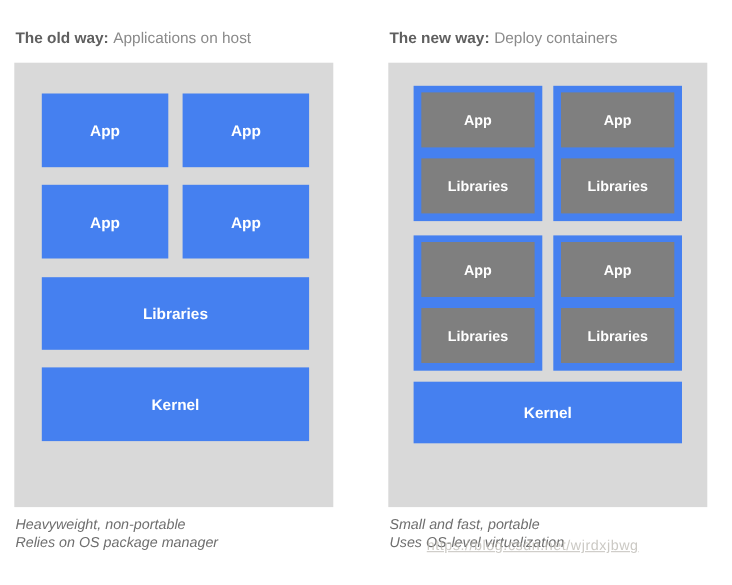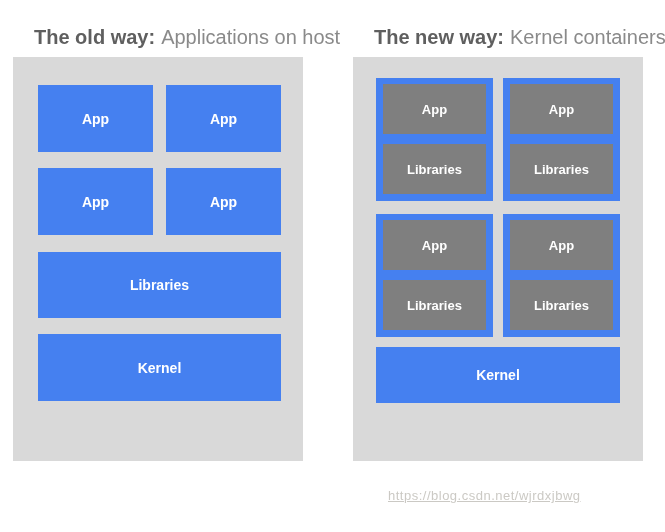--- a/index.html
+++ b/index.html
@@ -7,24 +7,23 @@
     position: relative;
     width: 665px;
     height: 532px;
     background: #ffffff;
     font-family: "Liberation Sans", "DejaVu Sans", sans-serif;
     overflow: hidden;
   }
   .title {
     position: absolute;
     top: 26px;
-    font-size: 20px;
+    font-size: 14px;
     color: #8a8a8a;
     white-space: nowrap;
-    margin-left: 20px;
   }
   .title .bold { color: #5f5f5f; font-weight: bold; }
   .title .rest { margin-left: 0.3em; }
   .title-left  { left: 14px; }
   .title-right { left: 354px; }
 
   .panel {
     position: absolute;
     top: 57px;
     width: 290px;
@@ -102,21 +101,21 @@
     text-decoration: underline;
   }
 </style>
 </head>
 <body>
 
 <div class="canvas">
 
   <div class="title title-left"><span class="bold">The old way:</span><span class="rest">Applications on host</span></div>
 
-  <div class="title title-right"><span class="bold">The new way:</span><span class="rest">Kernel containers</span></div>
+  <div class="title title-right"><span class="bold">The new way:</span><span class="rest">Deploy containers</span></div>
 
   <div class="panel panel-left">
     <div class="bluebox app-r1c1">App</div>
     <div class="bluebox app-r1c2">App</div>
     <div class="bluebox app-r2c1">App</div>
     <div class="bluebox app-r2c2">App</div>
     <div class="bluebox lib-wide">Libraries</div>
     <div class="bluebox krn-left">Kernel</div>
   </div>
 
@@ -133,16 +132,24 @@
       <div class="inner inner-app">App</div>
       <div class="inner inner-lib">Libraries</div>
     </div>
     <div class="container cont-r2c2">
       <div class="inner inner-app">App</div>
       <div class="inner inner-lib">Libraries</div>
     </div>
     <div class="bluebox krn-right">Kernel</div>
   </div>
 
+  <div class="caption caption-left">
+    <div>Heavyweight, non-portable</div>
+    <div>Relies on OS package manager</div>
+  </div>
+  <div class="caption caption-right">
+    <div>Small and fast, portable</div>
+    <div>Uses OS-level virtualization</div>
+  </div>
 
   <div class="watermark">https://blog.csdn.net/wjrdxjbwg</div>
 
 </div>
 
 </body></html>

